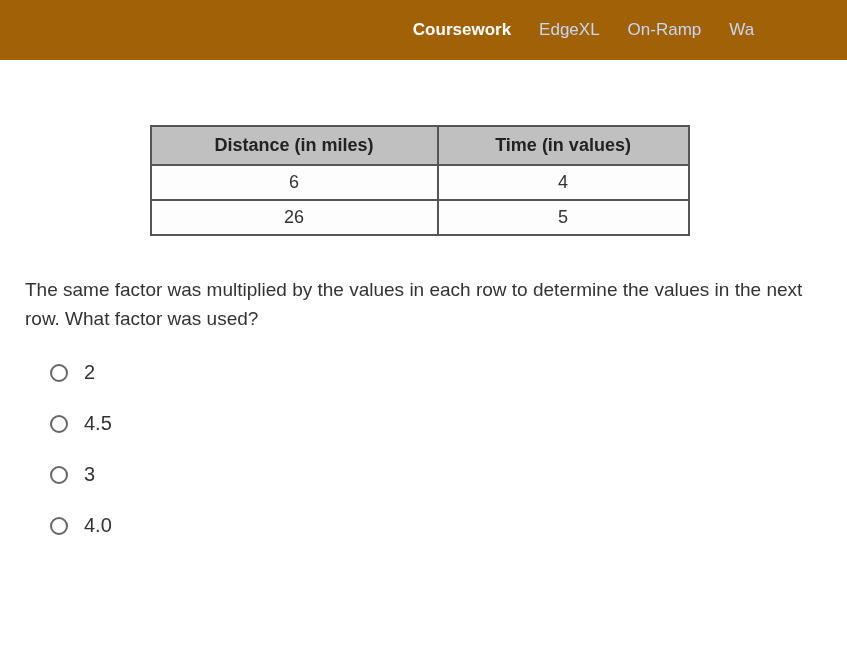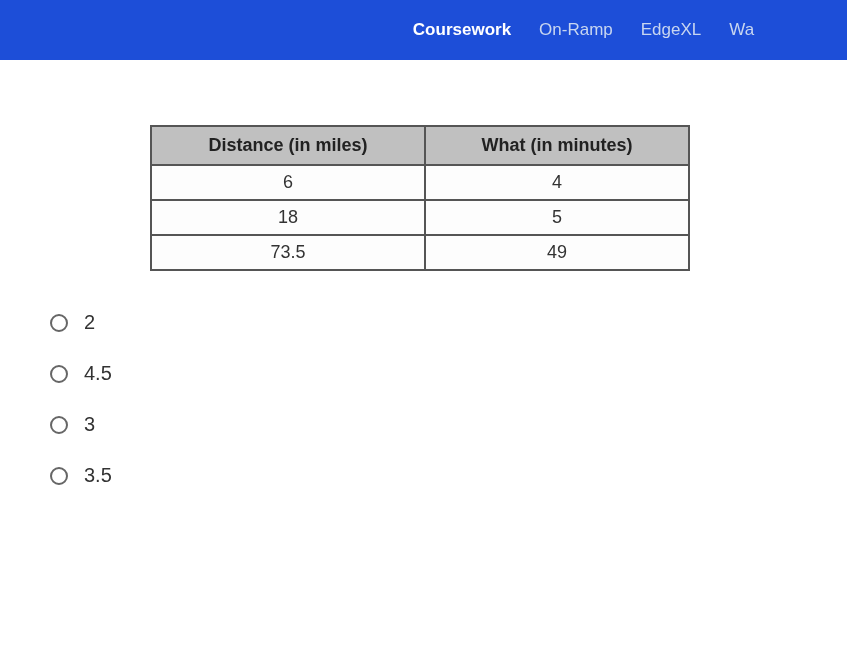--- a/index.html
+++ b/index.html
@@ -5,21 +5,21 @@
     * { margin: 0; padding: 0; box-sizing: border-box; }
     body {
       font-family: Arial, Helvetica, sans-serif;
       background: #f5f5f5;
       width: 847px;
       height: 656px;
       overflow: hidden;
       position: relative;
     }
     .navbar {
-      background: #1d4ed8;
+      background: #a16207;
       height: 60px;
       display: flex;
       align-items: center;
       justify-content: center;
       padding-left: 320px;
     }
     .nav-item {
       color: #ffffff;
       font-size: 17px;
       padding: 8px 14px;
@@ -87,63 +87,60 @@
     .option-label {
       font-size: 20px;
       color: #333;
     }
   </style>
 </head>
 <body>
 
 <div class="navbar">
   <div class="nav-item active">Coursework</div>
+  <div class="nav-item dim">EdgeXL</div>
   <div class="nav-item dim">On-Ramp</div>
-  <div class="nav-item dim">EdgeXL</div>
   <div class="nav-item dim">Wa</div>
 </div>
 
 <div class="content">
 
   <table class="data-table">
     <thead>
       <tr>
         <th>Distance (in miles)</th>
-        <th>What (in minutes)</th>
+        <th>Time (in values)</th>
       </tr>
     </thead>
     <tbody>
       <tr>
         <td>6</td>
         <td>4</td>
       </tr>
       <tr>
-        <td>18</td>
+        <td>26</td>
         <td>5</td>
-      </tr>
-      <tr>
-        <td>73.5</td>
-        <td>49</td>
       </tr>
     </tbody>
   </table>
 
+  <p class="question-text">The same factor was multiplied by the values in each row to determine the values in the next row. What factor was used?</p>
 
   <div class="options">
     <div class="option-row">
       <span class="radio-circle"></span>
       <span class="option-label">2</span>
     </div>
     <div class="option-row">
       <span class="radio-circle"></span>
       <span class="option-label">4.5</span>
     </div>
     <div class="option-row">
       <span class="radio-circle"></span>
       <span class="option-label">3</span>
     </div>
     <div class="option-row">
       <span class="radio-circle"></span>
-      <span class="option-label">3.5</span>
+      <span class="option-label">4.0</span>
     </div>
   </div>
 
 </div>
 
 </body></html>

